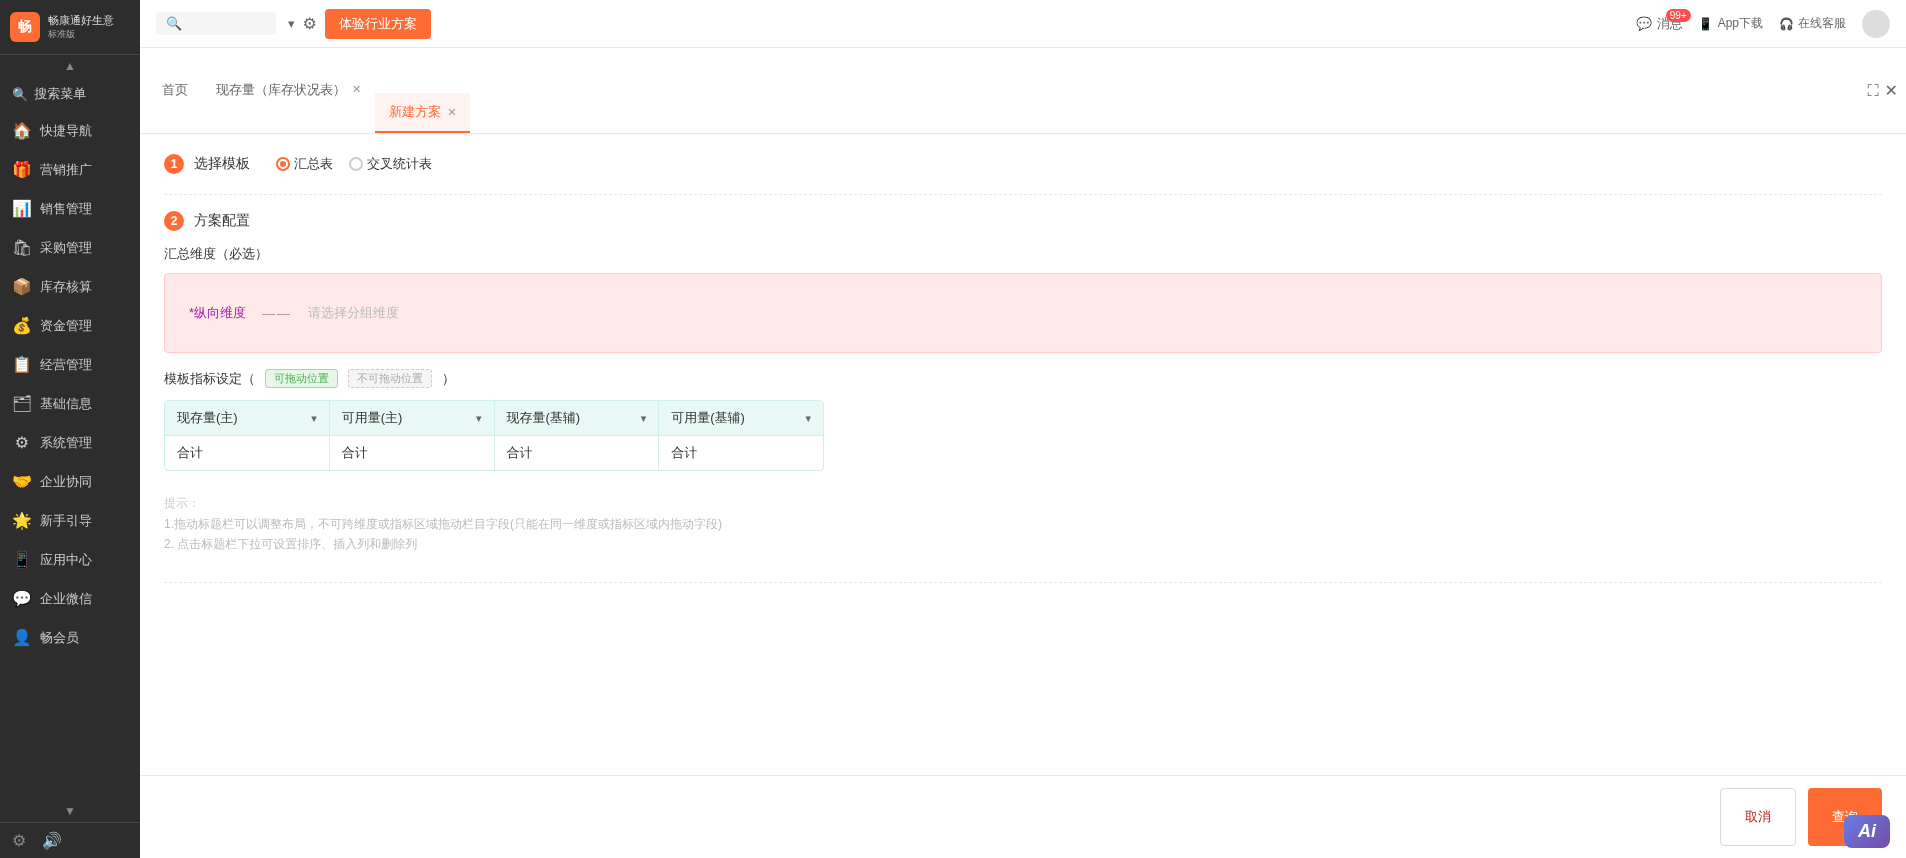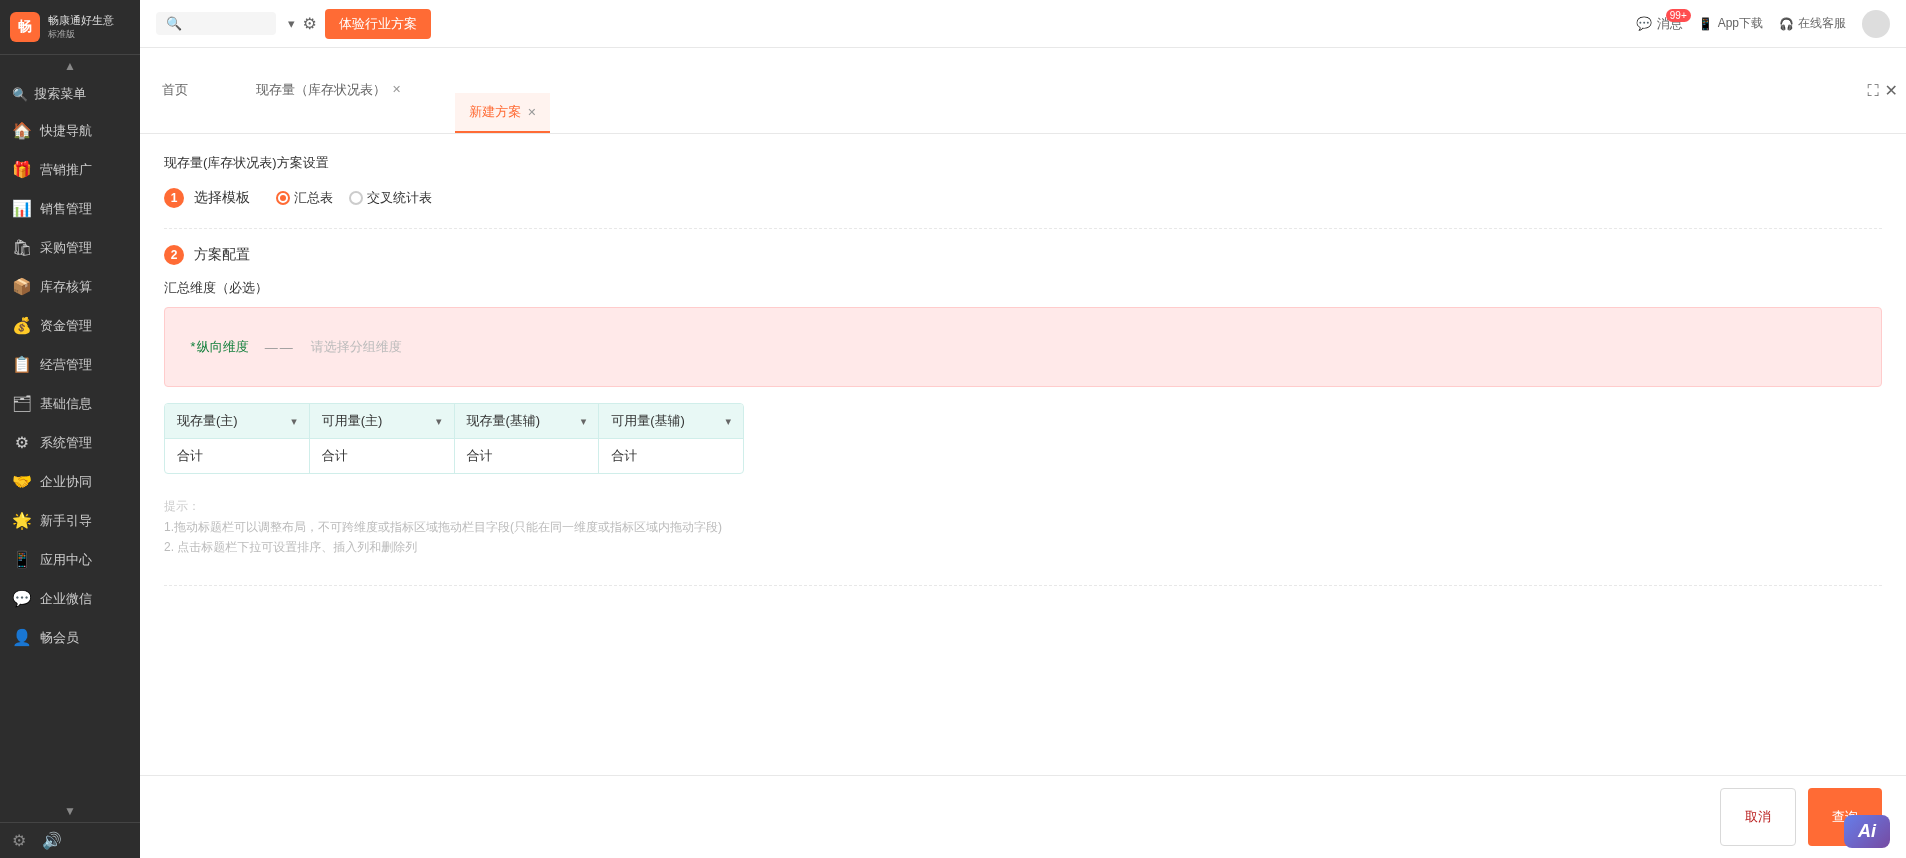--- a/index.html
+++ b/index.html
@@ -119,21 +119,20 @@
     .topbar-avatar { width: 28px; height: 28px; background: #ddd; border-radius: 50%; cursor: pointer; }
 
     
     .tabs-bar {
       background: #fff;
       display: flex;
       align-items: center;
       border-bottom: 1px solid #e8e8e8;
       flex-shrink: 0;
       padding: 0 8px;
-      gap: 40px;
     }
     .tab {
       display: flex; align-items: center; gap: 6px;
       padding: 10px 14px;
       cursor: pointer;
       font-size: 13px;
       color: #666;
       border-bottom: 2px solid transparent;
     }
     .tab.active {
@@ -215,21 +214,21 @@
       padding: 20px 24px;
       margin-bottom: 16px;
       min-height: 80px;
       display: flex; align-items: center;
     }
     .dimension-inner {
       display: flex; align-items: center; gap: 16px;
       color: #e05050;
       font-size: 13px;
     }
-    .dimension-inner .req { color: #15803d; font-family: Liberation Mono, monospace; }
+    .dimension-inner .req { color: #a21caf; }
     .dimension-inner .arrow { color: #999; letter-spacing: 2px; }
     .dimension-placeholder { color: #bbb; }
 
     
     .indicator-settings {
       margin-bottom: 14px;
     }
     .indicator-settings-label {
       display: flex; align-items: center; gap: 10px;
       font-size: 13px; color: #333; margin-bottom: 12px;
@@ -251,21 +250,21 @@
       border-radius: 3px;
     }
 
     
     .stats-section { margin-bottom: 10px; }
     .stats-title { color: #26c6a6; font-size: 13px; margin-bottom: 6px; }
     .stats-table {
       border: 1px solid #d0eeea;
       border-radius: 4px;
       overflow: hidden;
-      width: 580px;
+      width: 660px;
     }
     .stats-header-row {
       display: flex;
     }
     .stats-header-cell {
       background: #e8f8f5;
       border-right: 1px solid #d0eeea;
       padding: 8px 12px;
       font-size: 13px;
       color: #333;
@@ -497,21 +496,20 @@
       </div>
       <div class="tabs-expand">
         <span style="margin-left:8px;">⛶</span>
         <span>✕</span>
       </div>
     </div>
 
     <div class="content">
       <div class="panel">
 
-        <div class="panel-title">现存量(库存状况表)方案设置</div>
 
         <div class="step-section">
           <div class="step-header">
             <div class="step-num">1</div>
             <div class="step-label">选择模板</div>
             <div class="radio-group" style="margin-left:16px;">
               <label class="radio-item">
                 <div class="radio-dot selected"></div>
                 <span>汇总表</span>
               </label>
@@ -535,20 +533,26 @@
 
           <div class="dimension-area">
             <div class="dimension-inner">
               <span class="req">*纵向维度</span>
               <span class="arrow">——</span>
               <span class="dimension-placeholder">请选择分组维度</span>
             </div>
           </div>
 
           <div class="indicator-settings">
+            <div class="indicator-settings-label">
+              <span>模板指标设定（</span>
+              <span class="drag-badge">可拖动位置</span>
+              <span class="no-drag-badge">不可拖动位置</span>
+              <span>）</span>
+            </div>
 
             <div class="stats-section">
               <div class="stats-table">
                 <div class="stats-header-row">
                   <div class="stats-header-cell">
                     <span>现存量(主)</span>
                     <span class="chevron">▾</span>
                   </div>
                   <div class="stats-header-cell">
                     <span>可用量(主)</span>

